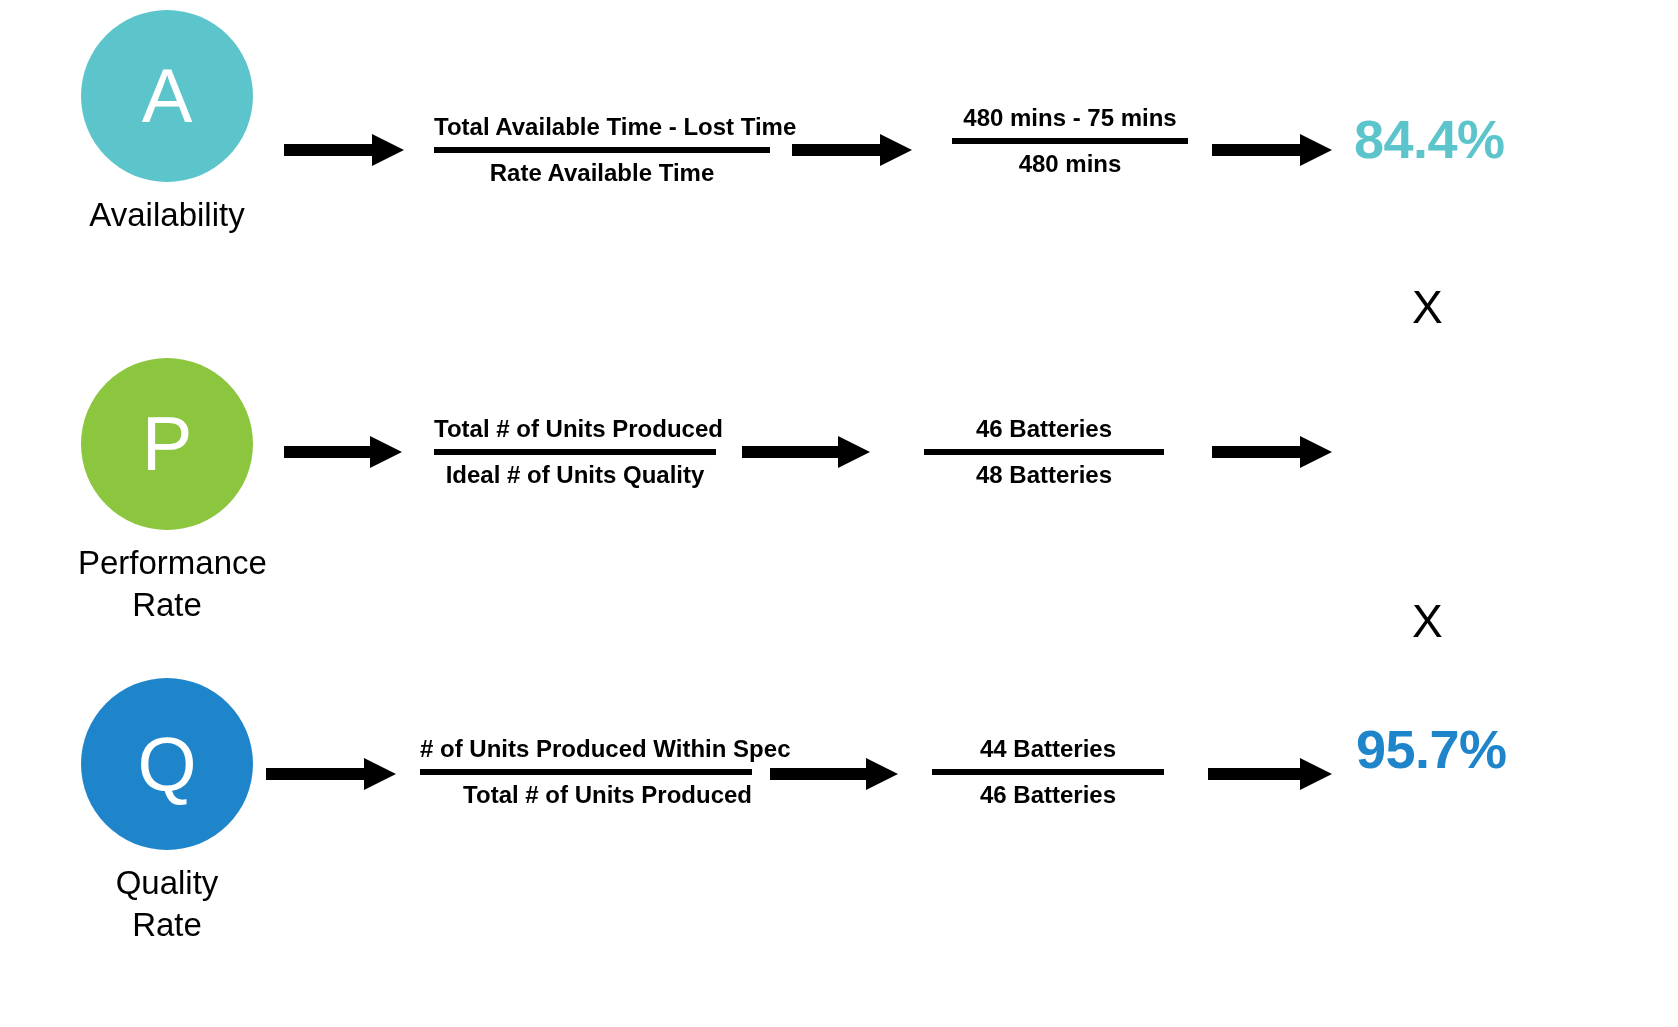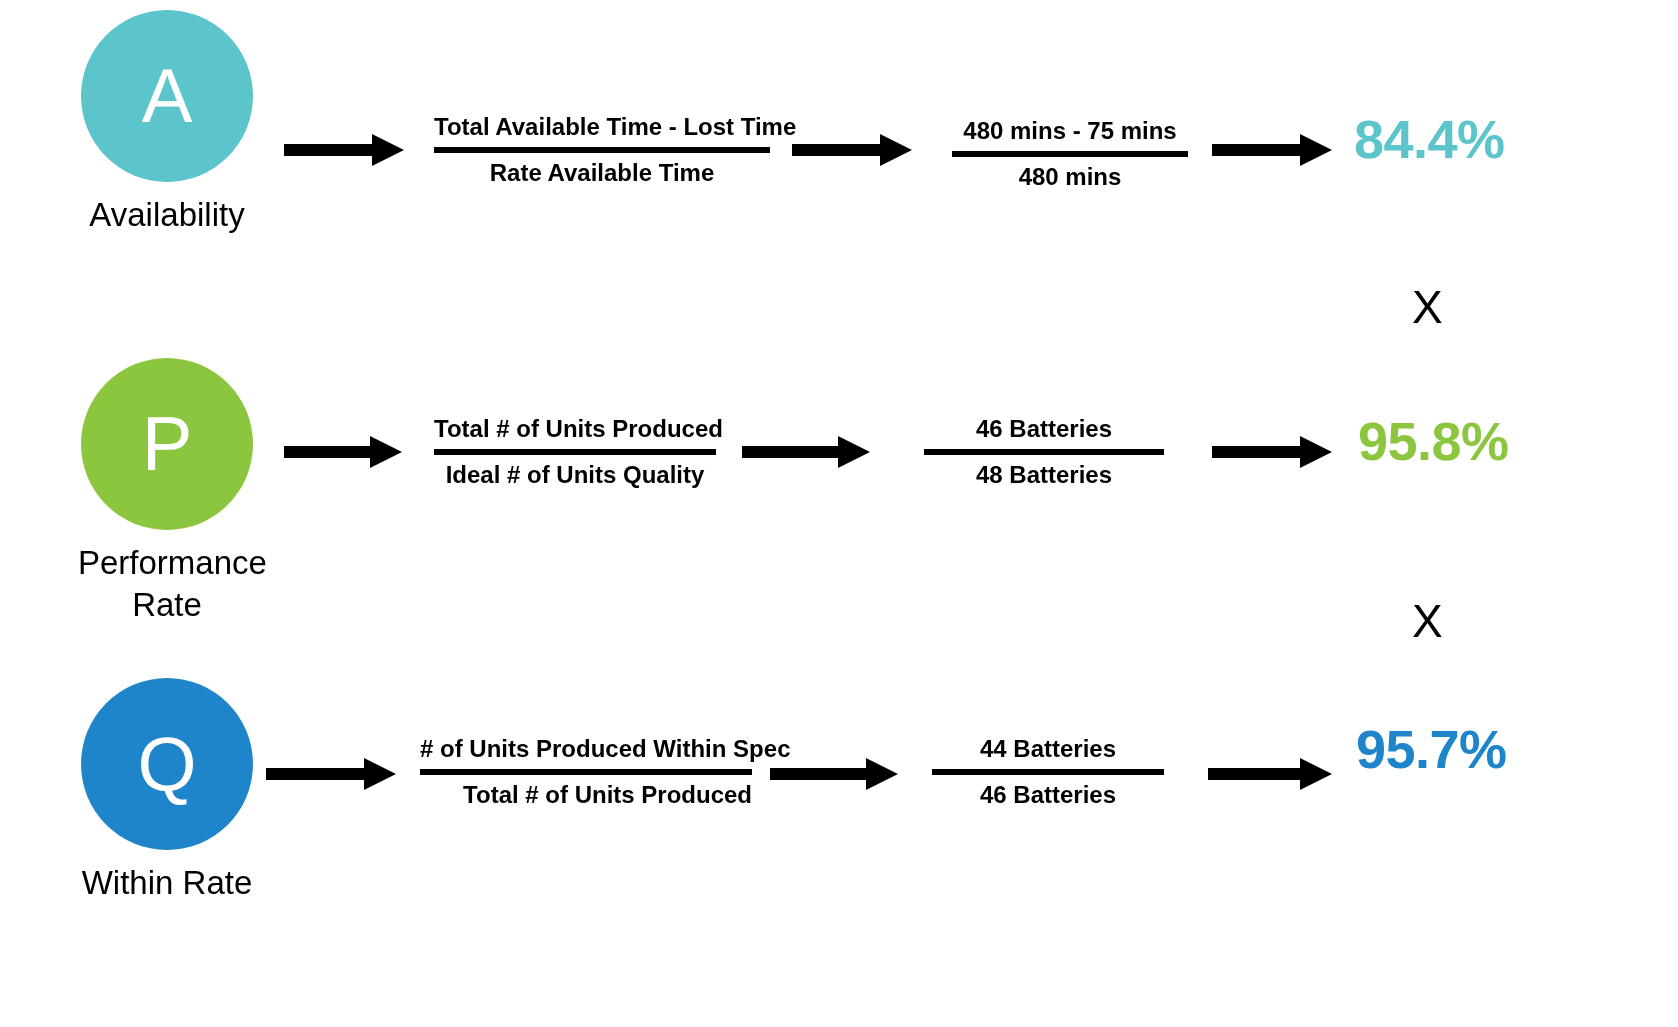--- a/index.html
+++ b/index.html
@@ -135,21 +135,21 @@
       <div class="frac-bar"></div>
       <div class="frac-den">Rate Available Time</div>
     </div>
 
     <span class="arrow" style="left:792px; top:120px;">
       <svg width="120" height="40" viewBox="0 0 120 40">
           <path d="M0 14 H88 V4 L120 20 L88 36 V26 H0 Z" fill="#000000"></path>
         </svg>
     </span>
 
-    <div class="fraction" style="left:952px; top:106px; width:236px;">
+    <div class="fraction" style="left:952px; top:93px; width:236px;">
       <div class="frac-num">480 mins - 75 mins</div>
       <div class="frac-bar"></div>
       <div class="frac-den">480 mins</div>
     </div>
 
     <span class="arrow" style="left:1212px; top:120px;">
       <svg width="120" height="40" viewBox="0 0 120 40">
           <path d="M0 14 H88 V4 L120 20 L88 36 V26 H0 Z" fill="#000000"></path>
         </svg>
     </span>
@@ -192,32 +192,31 @@
       <div class="frac-bar"></div>
       <div class="frac-den">48 Batteries</div>
     </div>
 
     <span class="arrow" style="left:1212px; top:122px;">
       <svg width="120" height="40" viewBox="0 0 120 40">
           <path d="M0 14 H88 V4 L120 20 L88 36 V26 H0 Z" fill="#000000"></path>
         </svg>
     </span>
 
-    <div class="result" id="result-p" style="left: 1358px; top: 100px; color: rgb(140, 198, 62);">95.8%</div>
   </div>
 
   <div class="multiply" style="left:1412px; top:598px;">X</div>
 
   <div class="row" id="row-quality">
 
     <div class="badge-wrap" style="top:48px;">
       <div class="badge" id="badge-q" style="background: rgb(31, 133, 203);">
         <span class="badge-letter">Q</span>
       </div>
-      <div class="badge-label">Within Rate</div>
+      <div class="badge-label">Quality Rate</div>
     </div>
 
     <span class="arrow" style="left:266px; top:124px;">
       <svg width="130" height="40" viewBox="0 0 130 40">
           <path d="M0 14 H98 V4 L130 20 L98 36 V26 H0 Z" fill="#000000"></path>
         </svg>
     </span>
 
     <div class="fraction" style="left:420px; top:104px; width:332px;text-align:right;">
       <div class="frac-num"># of Units Produced Within Spec</div>

